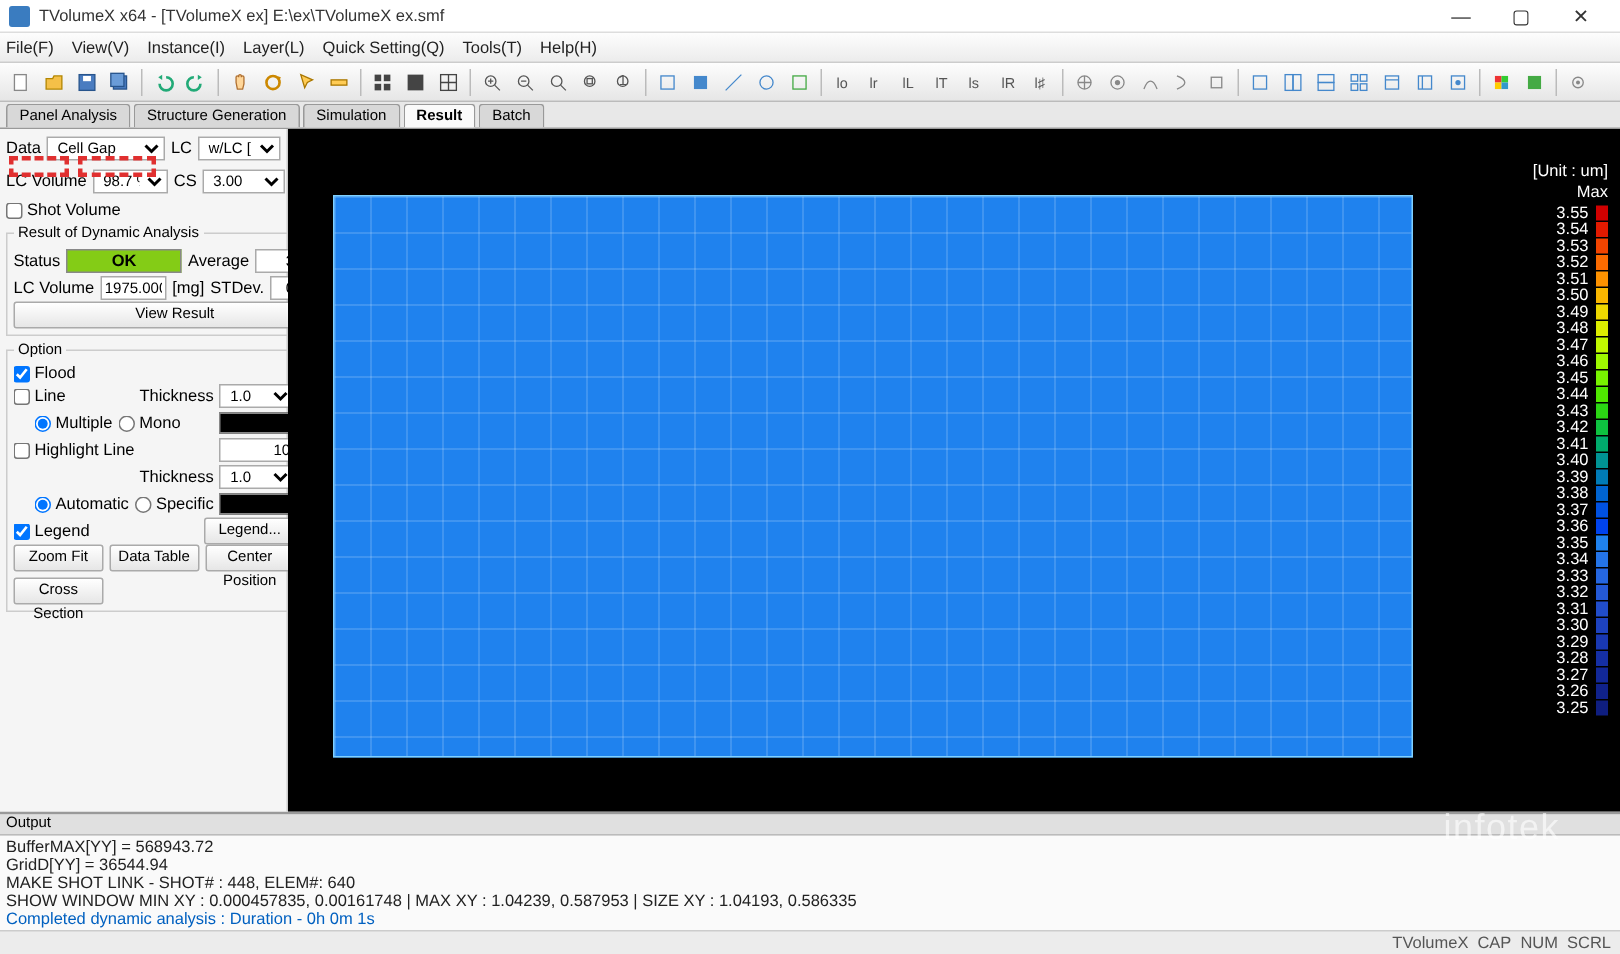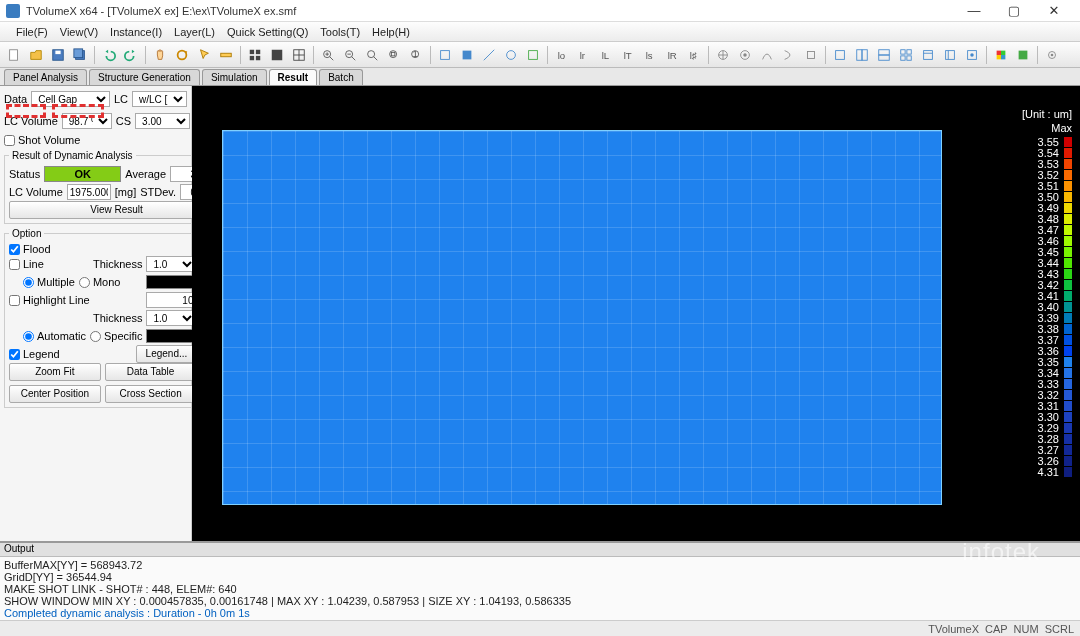--- a/index.html
+++ b/index.html
@@ -2,21 +2,21 @@
 <html><head>
 <meta charset="utf-8">
 <style>
 * { margin: 0; padding: 0; box-sizing: border-box; font-family: "Segoe UI", Tahoma, sans-serif; font-size: 11px; }
 body { background: #f0f0f0; width: 1080px; height: 636px; overflow: hidden; display: flex; flex-direction: column; }
 .titlebar { height: 22px; background: #fff; display: flex; align-items: center; padding: 0 6px; border-bottom: 1px solid #ddd; }
 .titlebar .icon { width: 14px; height: 14px; background: #3a7cc0; border-radius: 2px; margin-right: 6px; }
 .titlebar .title { flex: 1; color: #333; }
 .winbtns { display: flex; }
 .winbtn { width: 40px; height: 22px; display: flex; align-items: center; justify-content: center; color: #333; font-size: 13px; }
-.menubar { height: 20px; background: linear-gradient(#fdfdfd,#ececec); border-bottom: 1px solid #ccc; display: flex; align-items: center; padding: 0 16px; gap: 12px; color: #222; }
+.menubar { height: 20px; background: linear-gradient(#fdfdfd,#ececec); border-bottom: 1px solid #ccc; display: flex; align-items: center; padding: 0 4px; gap: 12px; color: #222; }
 .toolbar { height: 26px; background: linear-gradient(#fdfdfd,#e6e6e6); border-bottom: 1px solid #bbb; display: flex; align-items: center; padding: 0 4px; gap: 2px; overflow: hidden; }
 .tbtn { width: 20px; height: 20px; border: 1px solid transparent; display: flex; align-items: center; justify-content: center; border-radius: 2px; }
 .tbtn svg { width: 14px; height: 14px; }
 .tsep { width: 1px; height: 18px; background: #bbb; margin: 0 2px; }
 .tabbar { height: 18px; background: #e8e8e8; border-bottom: 1px solid #999; display: flex; align-items: flex-end; padding-left: 4px; gap: 2px; }
 .tab { padding: 2px 8px; background: #d8d8d8; border: 1px solid #999; border-bottom: none; border-radius: 3px 3px 0 0; font-size: 10px; }
 .tab.active { background: #fafafa; font-weight: bold; }
 .workarea { flex: 1; display: flex; min-height: 0; border-bottom: 1px solid #999; }
 .leftpanel { width: 192px; background: #f5f5f5; border-right: 1px solid #ccc; padding: 4px; display: flex; flex-direction: column; gap: 4px; font-size: 10px; }
 .row { display: flex; align-items: center; gap: 4px; height: 18px; }
@@ -25,21 +25,21 @@
 .sel { flex: 1; }
 .inp { width: 54px; text-align: right; }
 .chk { display: flex; align-items: center; gap: 3px; }
 .chk input { width: 11px; height: 11px; }
 fieldset { border: 1px solid #ccc; padding: 4px; }
 fieldset legend { font-size: 10px; padding: 0 3px; }
 .okbox { background: #84cc16; color: #000; text-align: center; font-weight: bold; flex: 1; height: 16px; line-height: 14px; border: 1px solid #888; }
 .btn { height: 18px; border: 1px solid #aaa; background: linear-gradient(#fff,#e6e6e6); text-align: center; line-height: 16px; border-radius: 2px; font-size: 10px; }
 .btn-full { width: 100%; }
 .swatch { width: 50px; height: 14px; background: #000; border: 1px solid #888; }
-.bgrid { display: grid; grid-template-columns: 1fr 1fr; gap: 4px; }
+.bgrid { display: grid; grid-template-columns: 1fr 1fr 1fr; gap: 4px; }
 .viewarea { flex: 1; background: #000; position: relative; display: flex; flex-direction: column; }
 .plotzone { flex: 1; position: relative; }
 .plot { position: absolute; left: 30px; top: 44px; width: 720px; height: 375px; background: #1f82ee; border: 1px solid #7fd0ff; background-image:
   repeating-linear-gradient(to right, rgba(255,255,255,.15) 0 1px, transparent 1px 24px),
   repeating-linear-gradient(to bottom, rgba(255,255,255,.15) 0 1px, transparent 1px 24px); }
 .legend-col { position: absolute; right: 8px; top: 22px; width: 60px; color: #fff; font-size: 9px; }
 .legend-title { text-align: right; margin-bottom: 2px; }
 .legend-row { display: flex; align-items: center; justify-content: flex-end; height: 11px; }
 .legend-sw { width: 8px; height: 10px; margin-left: 5px; }
 .plotbtns { position: absolute; bottom: 6px; right: 8px; display: flex; gap: 10px; }
@@ -577,21 +577,21 @@
             </div>
             <div class="legend-row">
               <span>3.27</span>
               <span class="legend-sw" style="background: rgb(18, 40, 152);"></span>
             </div>
             <div class="legend-row">
               <span>3.26</span>
               <span class="legend-sw" style="background: rgb(16, 34, 139);"></span>
             </div>
             <div class="legend-row">
-              <span>4.31</span>
+              <span>3.25</span>
               <span class="legend-sw" style="background: rgb(15, 30, 128);"></span>
             </div>
           </div>
       </div>
     </div>
   </div>
 </div>
 
 <div class="outputpanel">
   <div class="outhdr">Output</div>

